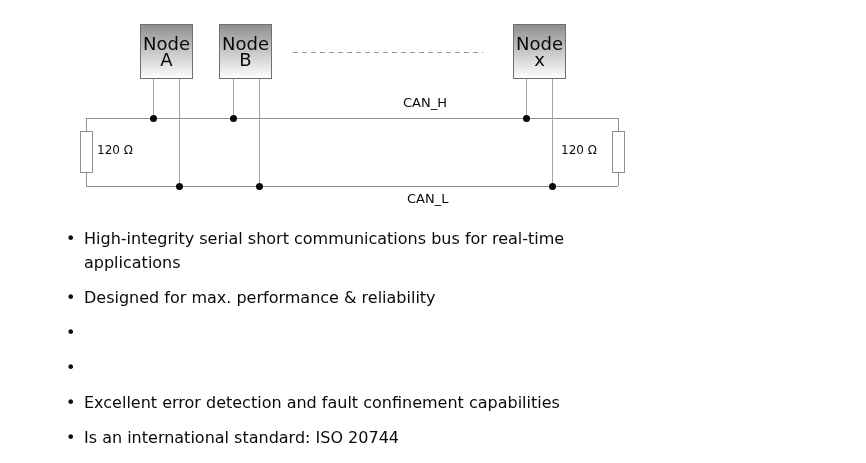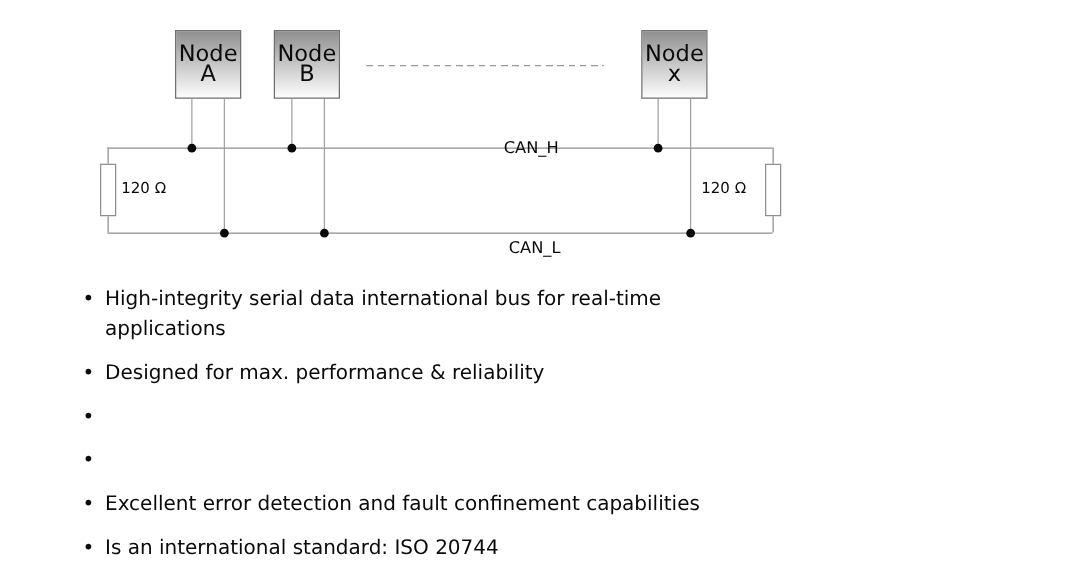--- a/index.html
+++ b/index.html
@@ -148,28 +148,28 @@
     <div class="wire" style="left:552px; top:79px; height:107px;"></div>
 
     <div class="dot" style="left:150px; top:115px;"></div>
     <div class="dot" style="left:230px; top:115px;"></div>
     <div class="dot" style="left:523px; top:115px;"></div>
 
     <div class="dot" style="left:176px; top:183px;"></div>
     <div class="dot" style="left:256px; top:183px;"></div>
     <div class="dot" style="left:549px; top:183px;"></div>
 
-    <div class="buslabel" style="left:403px; top:95px;margin-top:16px;">CAN_H</div>
+    <div class="buslabel" style="left:403px; top:95px;">CAN_H</div>
     <div class="buslabel" style="left:407px; top:191px;">CAN_L</div>
   </div>
 
   <ul class="bullets">
     <li>
       <span class="marker">•</span>
-      <span class="btext">High-integrity serial data international bus for real-time
+      <span class="btext">High-integrity serial short communications bus for real-time
 applications</span>
     </li>
     <li>
       <span class="marker">•</span>
       <span class="btext">Designed for max. performance &amp; reliability</span>
     </li>
     <li>
       <span class="marker">•</span>
     </li>
     <li>

